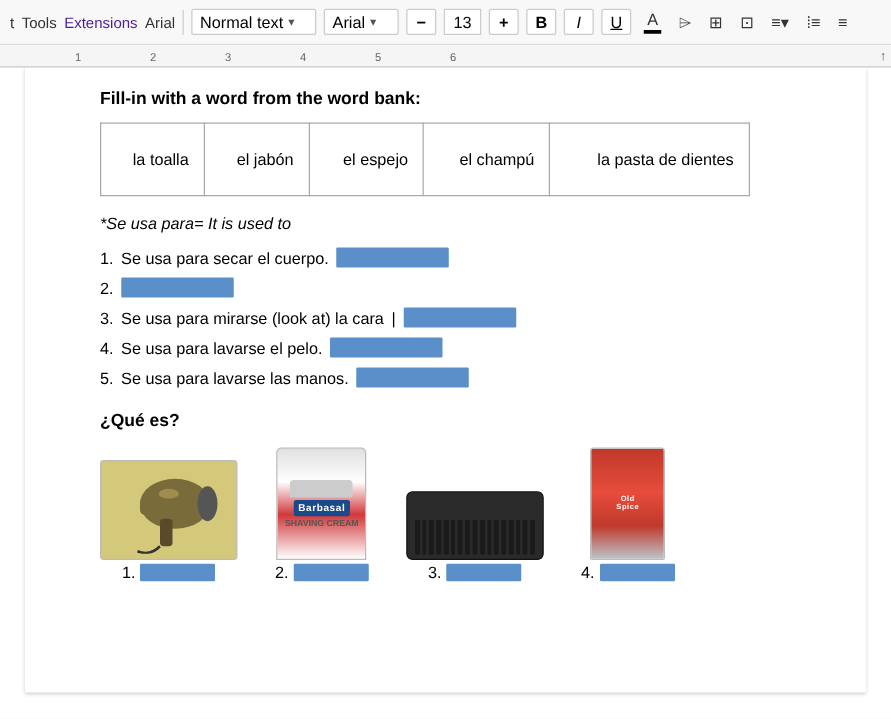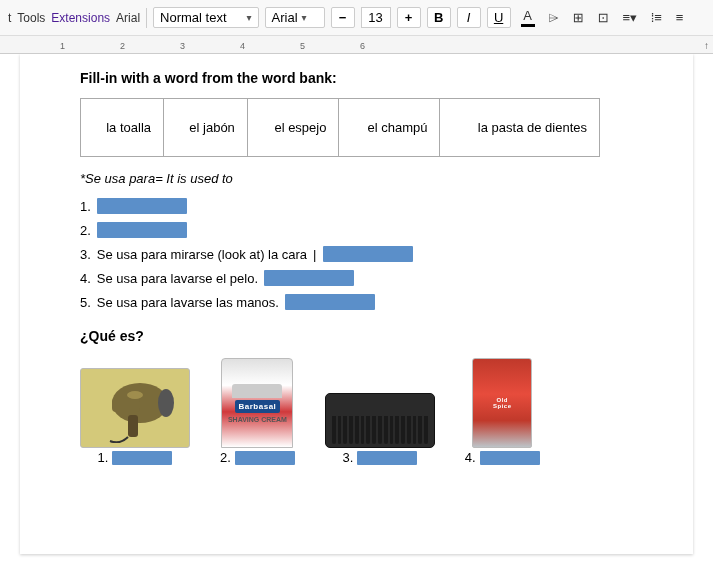--- a/index.html
+++ b/index.html
@@ -24,21 +24,21 @@
       font-size: 13px;
     }
     .toolbar-separator {
       width: 1px;
       height: 20px;
       background: #ccc;
     }
     .normal-text-btn {
       display: flex;
       align-items: center;
-      gap: 20px;
+      gap: 4px;
       border: 1px solid #ccc;
       background: white;
       padding: 2px 6px;
       border-radius: 2px;
       font-size: 13px;
       cursor: pointer;
       min-width: 100px;
     }
     .font-btn {
       display: flex;
@@ -311,20 +311,21 @@
         <td>la pasta de dientes</td>
       </tr>
     </tbody>
       </table>
 
     <div class="subtitle">*Se usa para= It is used to</div>
 
     <ul class="sentences-list">
       <li>
         <span>1.</span>
+        <span>Se usa para secar el cuerpo.</span>
         <span class="answer-blank"></span>
       </li>
       <li>
         <span>2.</span>
         <span class="answer-blank"></span>
       </li>
       <li>
         <span>3.</span>
         <span>Se usa para mirarse (look at) la cara</span>
         <span style="font-size:13px;">|</span>

